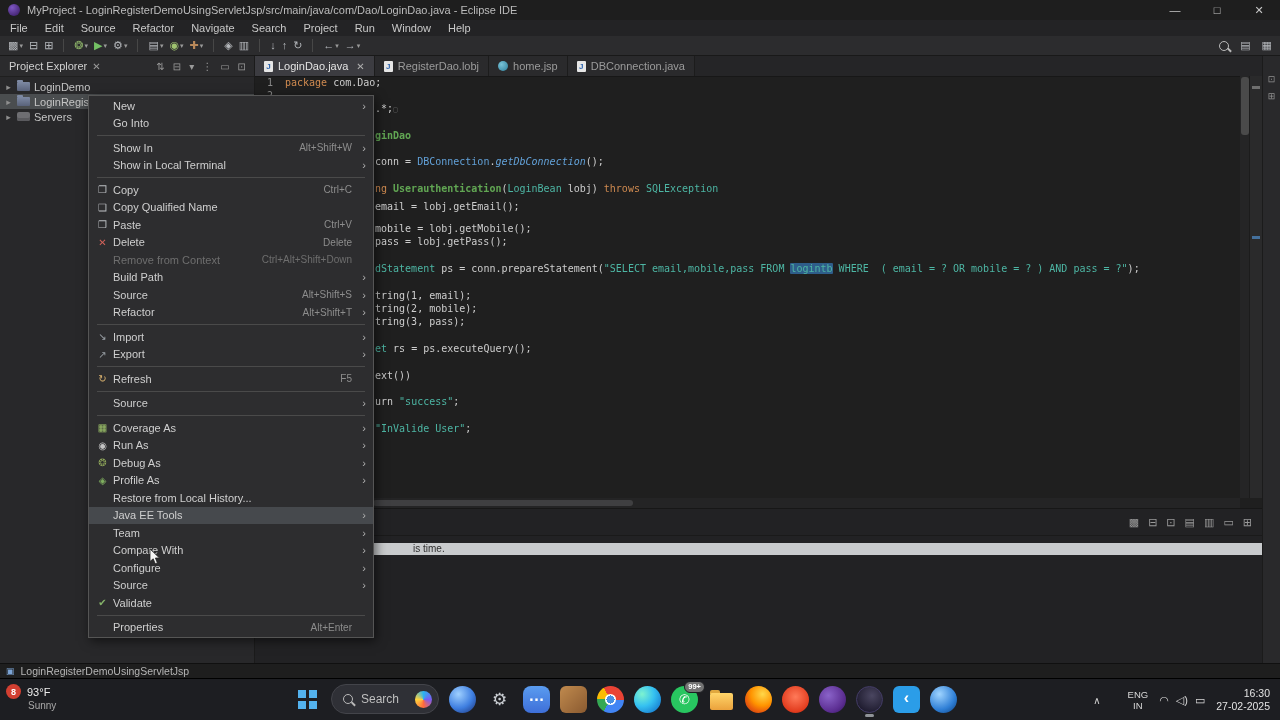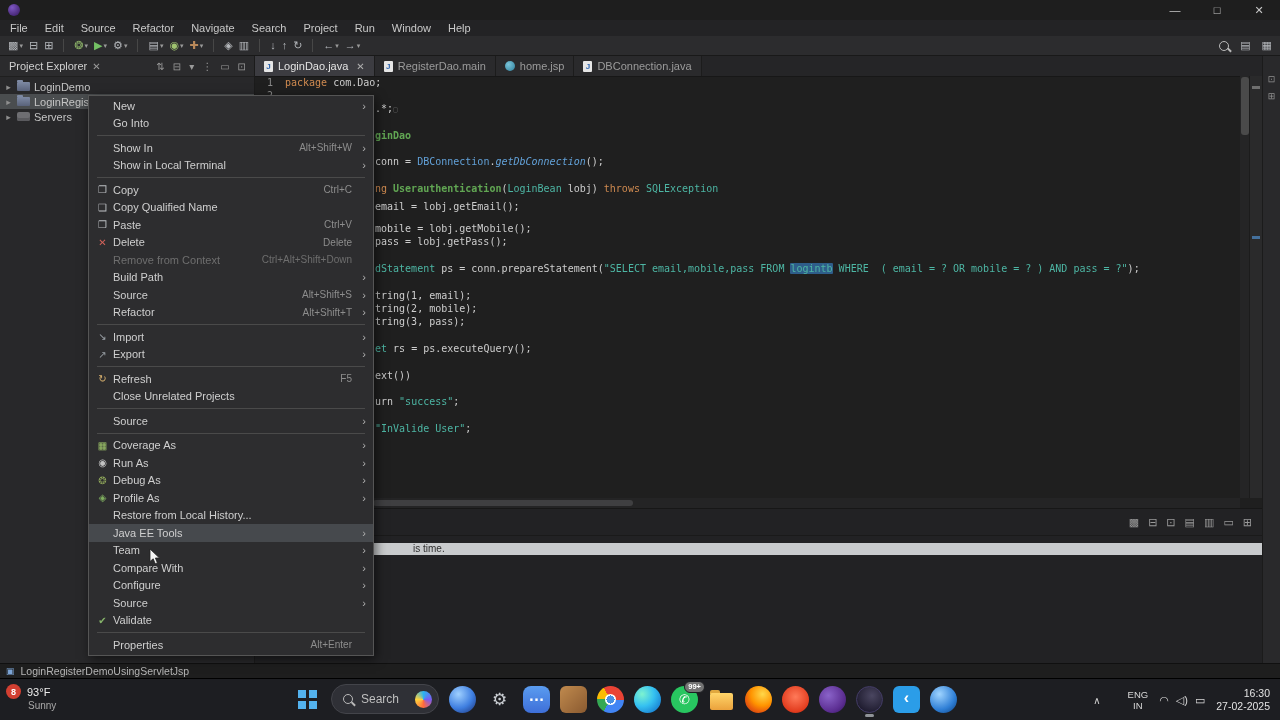--- a/index.html
+++ b/index.html
@@ -174,20 +174,21 @@
 
   .cursor{position:absolute;left:149px;top:548px;z-index:200;}
 </style>
 </head>
 <body>
 
 <div id="app">
 
   <div class="titlebar">
     <span class="eclipse-logo"></span>
+    <span class="title-text">MyProject - LoginRegisterDemoUsingServletJsp/src/main/java/com/Dao/LoginDao.java - Eclipse IDE</span>
     <div class="win-controls">
       <span class="win-btn">—</span>
       <span class="win-btn">□</span>
       <span class="win-btn">✕</span>
     </div>
   </div>
 
   <div class="menubar" id="menubar">
       <span class="menu-item">File</span>
       <span class="menu-item">Edit</span>
@@ -315,21 +316,21 @@
 
   <div class="editor">
     <div class="tabbar" id="tabbar">
         <div class="tab active">
           <span class="page">J</span>
           <span>LoginDao.java</span>
           <span class="tab-close">✕</span>
         </div>
         <div class="tab">
           <span class="page">J</span>
-          <span>RegisterDao.main</span>
+          <span>RegisterDao.lobj</span>
         </div>
         <div class="tab">
           <span class="globe"></span>
           <span>home.jsp</span>
         </div>
         <div class="tab">
           <span class="page">J</span>
           <span>DBConnection.java</span>
         </div>
       </div>
@@ -571,25 +572,20 @@
         <span class="ctx-label">Export</span>
         <span class="ctx-arrow">›</span>
       </div>
       <div class="ctx-sep"></div>
       <div class="ctx-item">
         <span class="ctx-ic" style="color: rgb(216, 176, 110);">↻</span>
         <span class="ctx-label">Refresh</span>
         <span class="ctx-sc">F5</span>
         <span class="ctx-arrow"></span>
       </div>
-      <div class="ctx-item">
-        <span class="ctx-ic"></span>
-        <span class="ctx-label">Close Unrelated Projects</span>
-        <span class="ctx-arrow"></span>
-      </div>
       <div class="ctx-sep"></div>
       <div class="ctx-item">
         <span class="ctx-ic"></span>
         <span class="ctx-label">Source</span>
         <span class="ctx-arrow">›</span>
       </div>
       <div class="ctx-sep"></div>
       <div class="ctx-item">
         <span class="ctx-ic" style="color: rgb(158, 196, 106);">▦</span>
         <span class="ctx-label">Coverage As</span>

